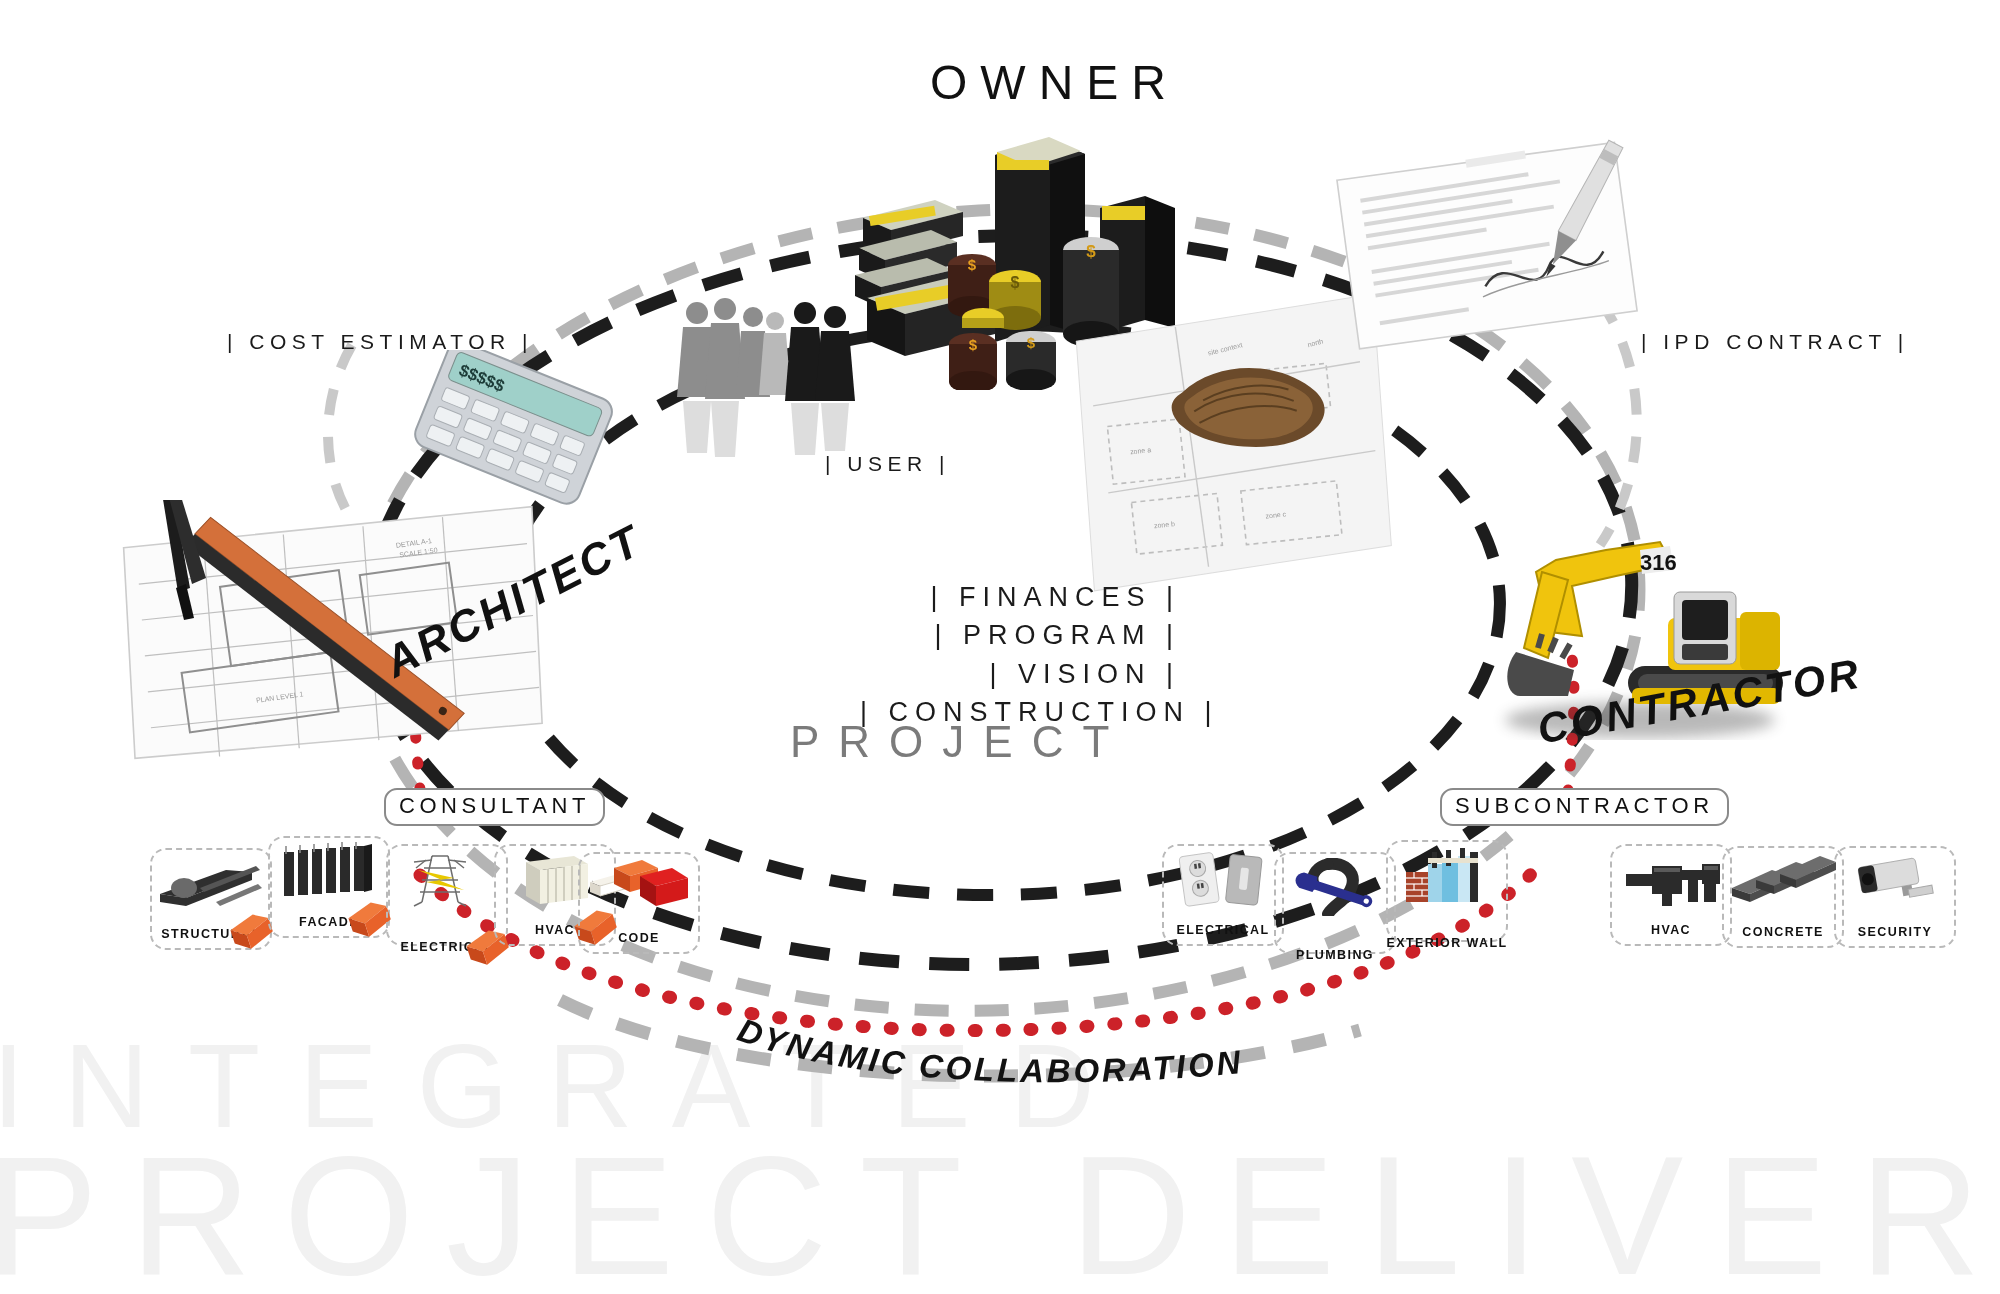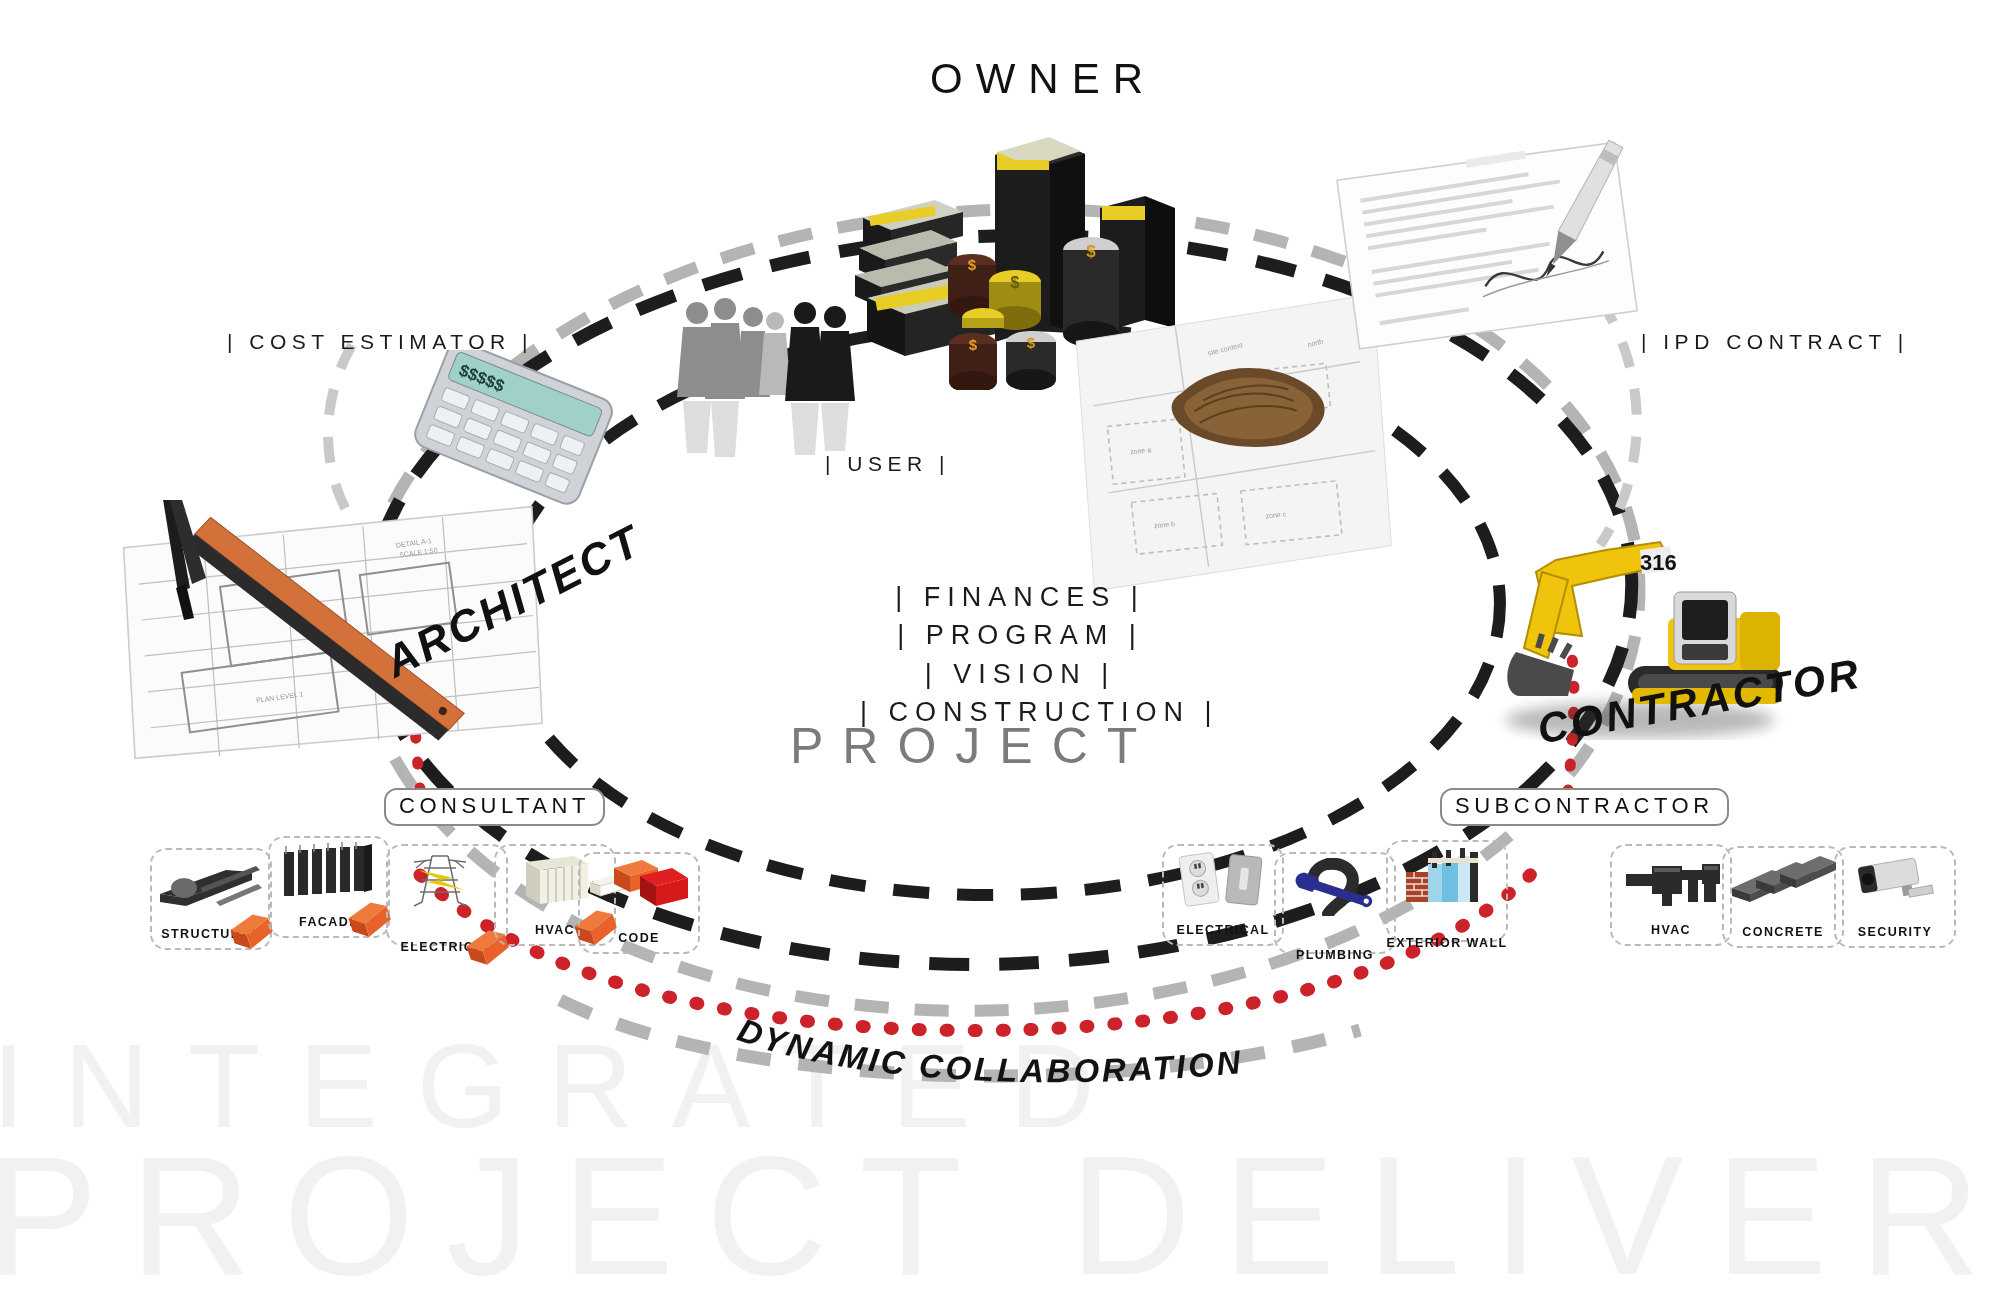--- a/index.html
+++ b/index.html
@@ -12,29 +12,29 @@
   #stage{position:absolute;inset:0;}
   .abs{position:absolute;}
 
   
   .lbl{
     font-family:"Liberation Sans", sans-serif;
     font-size:21px; letter-spacing:5.5px; color:#1a1a1a;
     white-space:nowrap; font-weight:400;margin-left:41px;
   }
   .title-owner{
-    font-size:42px; letter-spacing:13px; color:#111; white-space:nowrap;
+    font-size:48px; letter-spacing:13px; color:#111; white-space:nowrap;
     font-family:"Liberation Sans", sans-serif; font-weight:400;
   }
   .center-line{
     font-size:27px; letter-spacing:7px; color:#1b1b1b; white-space:nowrap;
-    text-align:center; line-height:1.42;
+    text-align:right; line-height:1.42;
   }
   .project-word{
-    font-size:50px; letter-spacing:19px; color:#7b7b7b; white-space:nowrap;
+    font-size:44px; letter-spacing:19px; color:#7b7b7b; white-space:nowrap;
     font-weight:300;
   }
   .role-italic{
     font-style:italic; font-weight:bold; color:#111; white-space:nowrap;
     font-family:"Liberation Sans", sans-serif;
   }
   .pill{
     border:2px solid #8a8a8a; border-radius:13px; background:#fff;
     padding:3px 13px 5px 13px; font-size:22px; letter-spacing:4.5px;
     color:#111; white-space:nowrap; font-weight:500;

